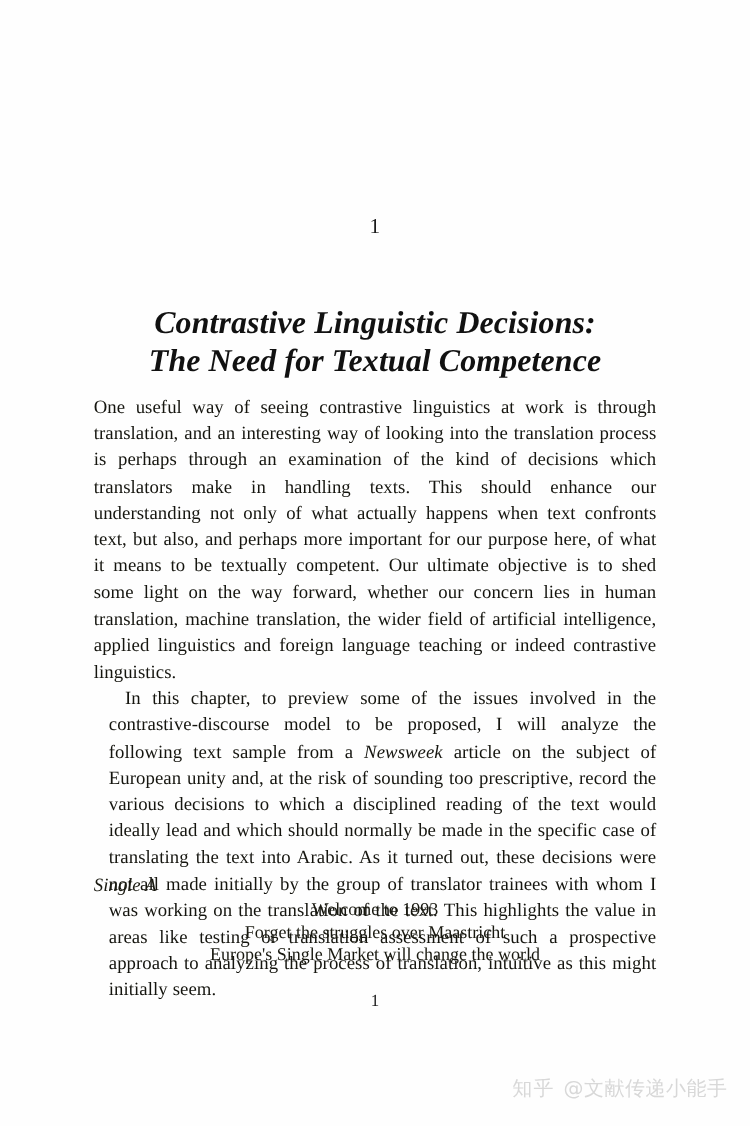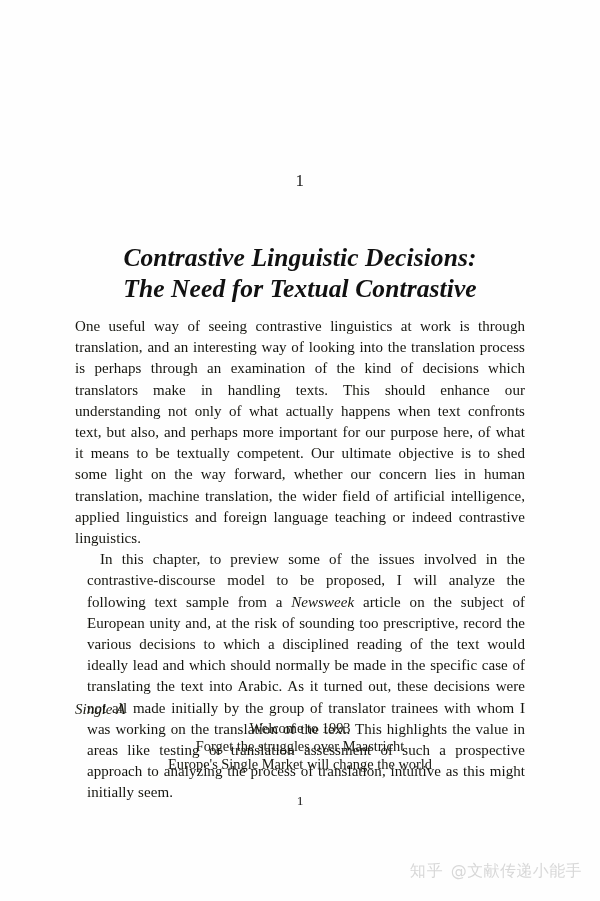--- a/index.html
+++ b/index.html
@@ -140,21 +140,21 @@
 </style>
 </head>
 <body>
 
 <div class="page">
 
   <div class="chapter-number">1</div>
 
   <h1 class="chapter-title">
     <span class="tline">Contrastive Linguistic Decisions:</span>
-    <span class="tline">The Need for Textual Contrastive</span>
+    <span class="tline">The Need for Textual Competence</span>
   </h1>
 
   <div class="body-col">
 
     <p class="para">
       <span>One useful way of seeing contrastive linguistics at work is through translation, and an interesting way of looking into the translation process is perhaps through an examination of the kind of decisions which translators make in handling texts. This should enhance our understanding not only of what actually happens when text confronts text, but also, and perhaps more important for our purpose here, of what it means to be textually competent. Our ultimate objective is to shed some light on the way forward, whether our concern lies in human translation, machine translation, the wider field of artificial intelligence, applied linguistics and foreign language teaching or indeed contrastive linguistics.</span>
     </p>
 
     <p class="para">
       <span>In this chapter, to preview some of the issues involved in the contrastive-discourse model to be proposed, I will analyze the following text sample from a </span><span class="it">Newsweek</span><span> article on the subject of European unity and, at the risk of sounding too prescriptive, record the various decisions to which a disciplined reading of the text would ideally lead and which should normally be made in the specific case of translating the text into Arabic. As it turned out, these decisions were not all made initially by the group of translator trainees with whom I was working on the translation of the text. This highlights the value in areas like testing or translation assessment of such a prospective approach to analyzing the process of translation, intuitive as this might initially seem.</span>

